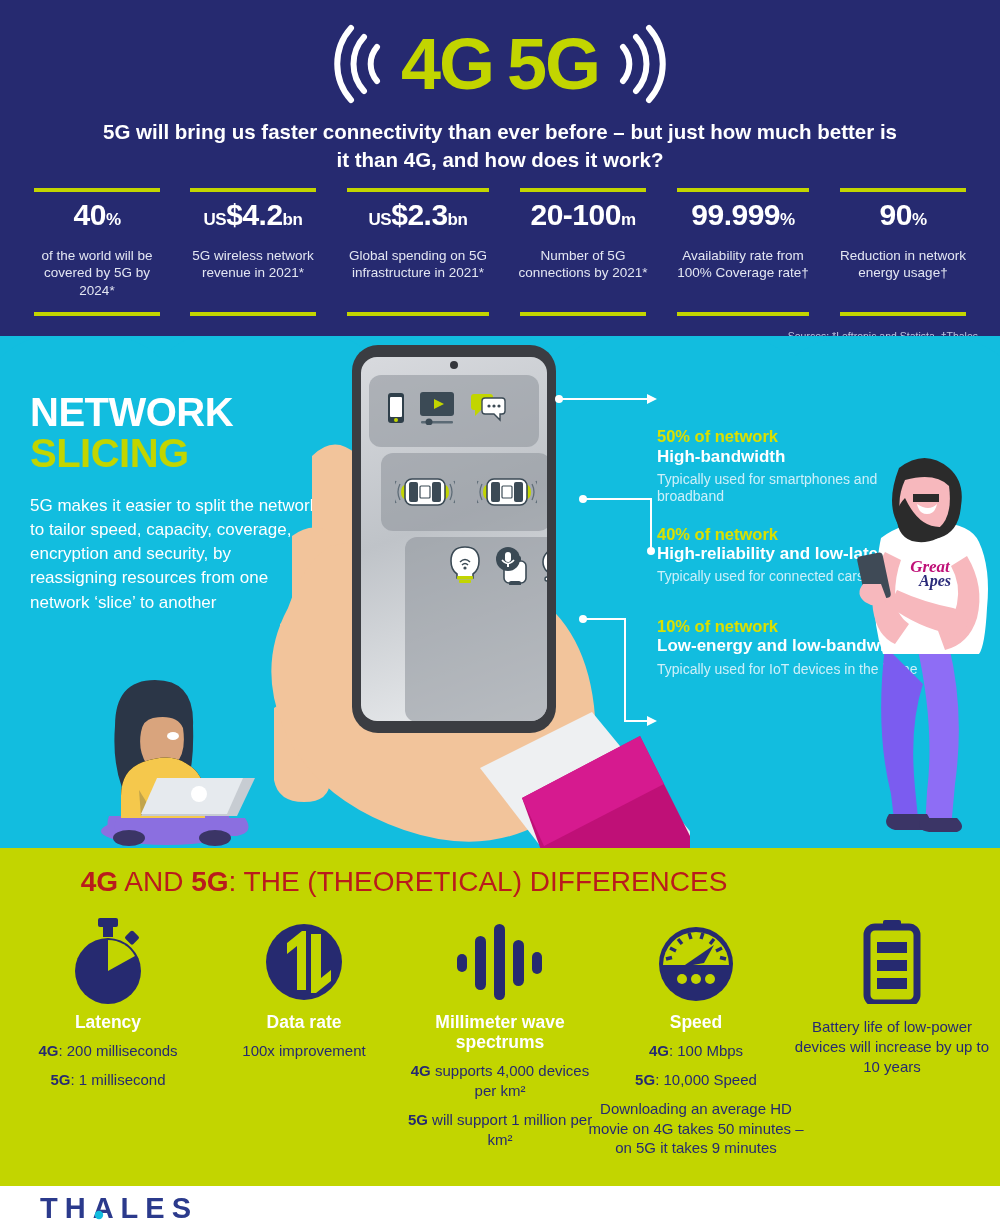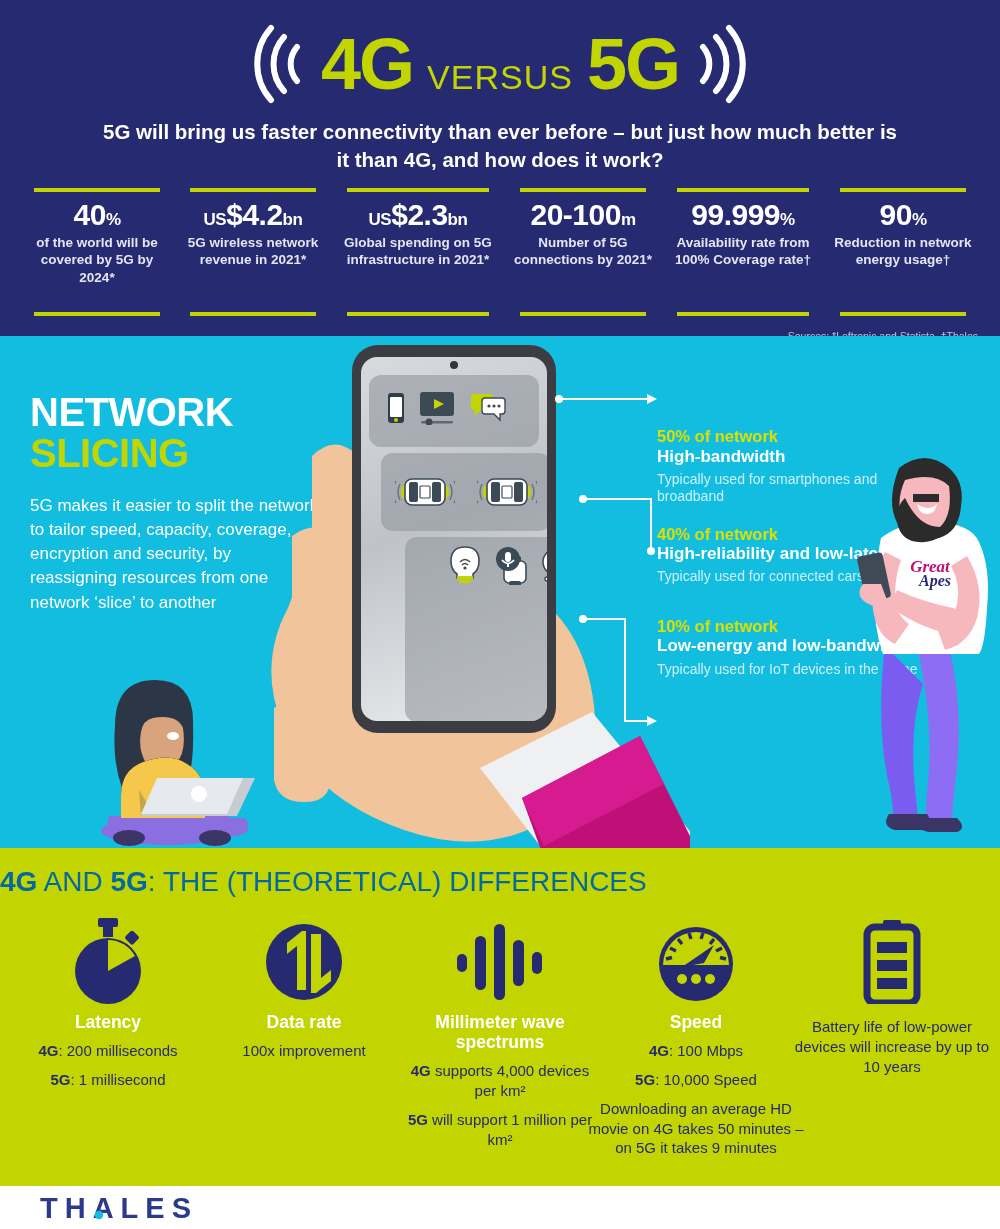--- a/index.html
+++ b/index.html
@@ -45,21 +45,21 @@
   }
   .stat::before { top:0; }
   .stat::after { bottom:0; }
   .stat-value {
     color:#ffffff; font-weight:bold; font-size:30px; line-height:1.05; white-space:nowrap;
     letter-spacing:-0.5px;
   }
   .stat-value .sm { font-size:17px; }
   .stat-value .pre { font-size:17px; }
   .stat-label {
-    color:#e3e6f2; font-size:13.5px; line-height:1.3; margin-top:3px; font-weight:bold;
+    color:#e3e6f2; font-size:13.5px; line-height:1.3; margin-top:16px; font-weight:normal;
   }
   .sources {
     position:absolute; right:22px; top:330px; color:#bfc4e0; font-size:10.5px;
   }
 
   
   .cyan {
     position:absolute; left:0; top:336px; width:1000px; height:514px;
     background:#12bddf; overflow:hidden;
   }
@@ -111,22 +111,22 @@
   
   .woman { position:absolute; left:95px; top:330px; width:180px; height:185px; }
   .man { position:absolute; left:855px; top:110px; width:150px; height:400px; }
 
   
   .green {
     position:absolute; left:0; top:848px; width:1000px; height:338px;
     background:#c2d500;
   }
   .green-title {
-    position:absolute; left:0; top:18px; width:808px; 
-    color:#0369a1; font-size:28px; letter-spacing:0px; font-weight:normal;
+    position:absolute; left:0; top:18px; width:808px; text-align:center;
+    color:#b91c1c; font-size:28px; letter-spacing:0px; font-weight:normal;
   }
   .green-title b { font-weight:bold; }
   .cols {
     position:absolute; left:10px; top:68px; width:980px;
     display:flex; justify-content:space-between; align-items:flex-start;
   }
   .col { width:196px; text-align:center; }
   .col-icon { height:92px; display:flex; align-items:center; justify-content:center; }
   .col-title { color:#ffffff; font-weight:bold; font-size:17.5px; line-height:1.15; margin-top:4px; }
   .col-line { color:#262a70; font-size:15px; line-height:1.32; margin-top:9px; }
@@ -149,21 +149,20 @@
           <g fill="none" stroke="#ffffff" stroke-linecap="round">
             <path d="M46 26 A26 26 0 0 0 46 60" stroke-width="6"></path>
             <path d="M33 16 A40 40 0 0 0 33 70" stroke-width="6"></path>
             <path d="M20 7 A54 54 0 0 0 20 79" stroke-width="6"></path>
           </g>
         </svg>
       </span>
 
       <span class="title-text">
         <span class="t-4g">4G</span>
-        <span class="t-versus">VERSUS</span>
         <span class="t-5g">5G</span>
       </span>
 
       <span class="waves-r">
         <svg width="60" height="86" viewBox="0 0 60 86">
           <g fill="none" stroke="#ffffff" stroke-linecap="round">
             <path d="M14 26 A26 26 0 0 1 14 60" stroke-width="6"></path>
             <path d="M27 16 A40 40 0 0 1 27 70" stroke-width="6"></path>
             <path d="M40 7 A54 54 0 0 1 40 79" stroke-width="6"></path>
           </g>

